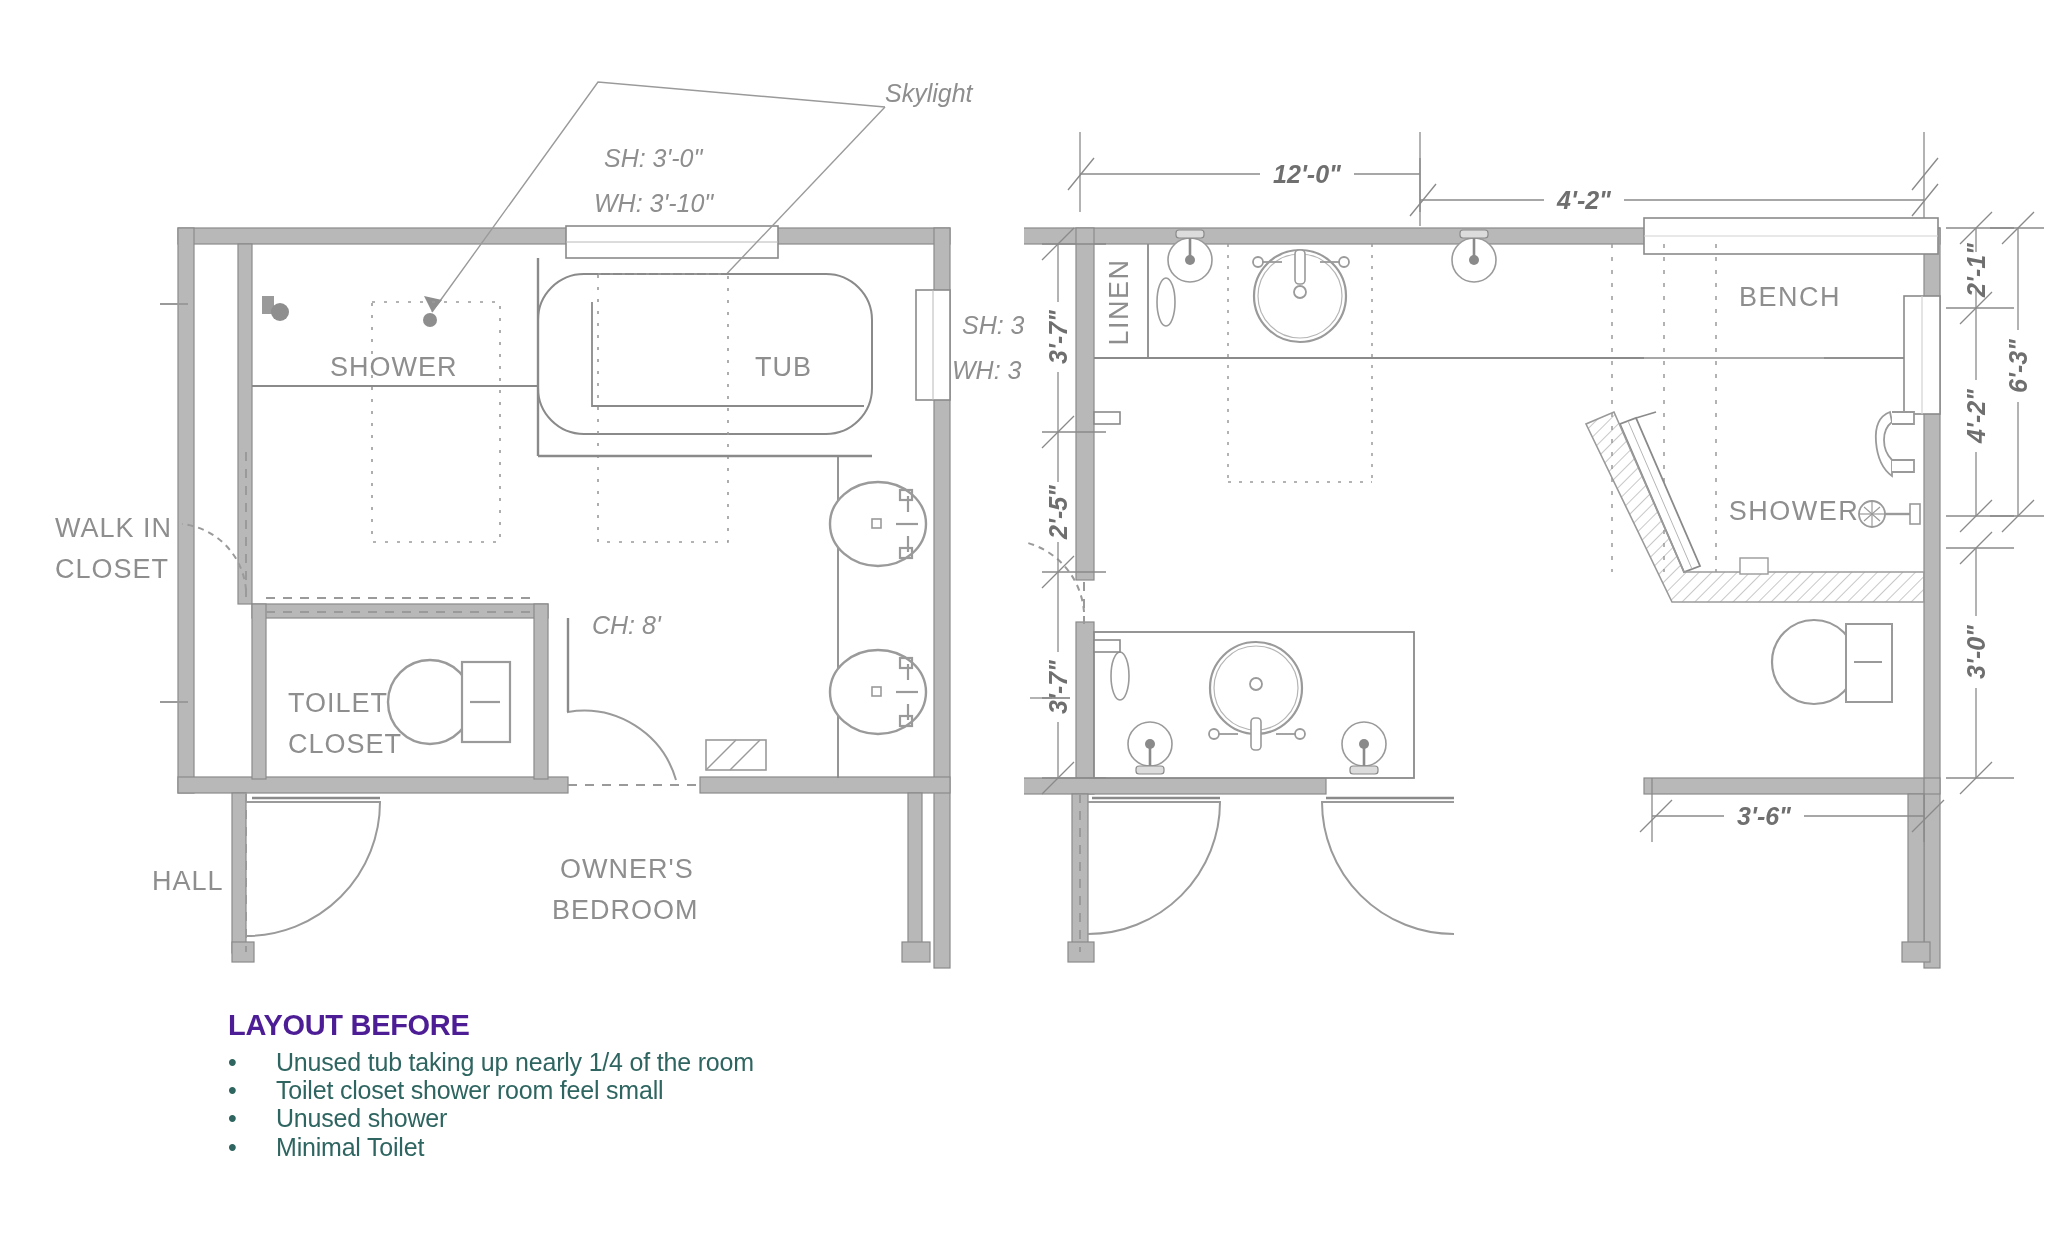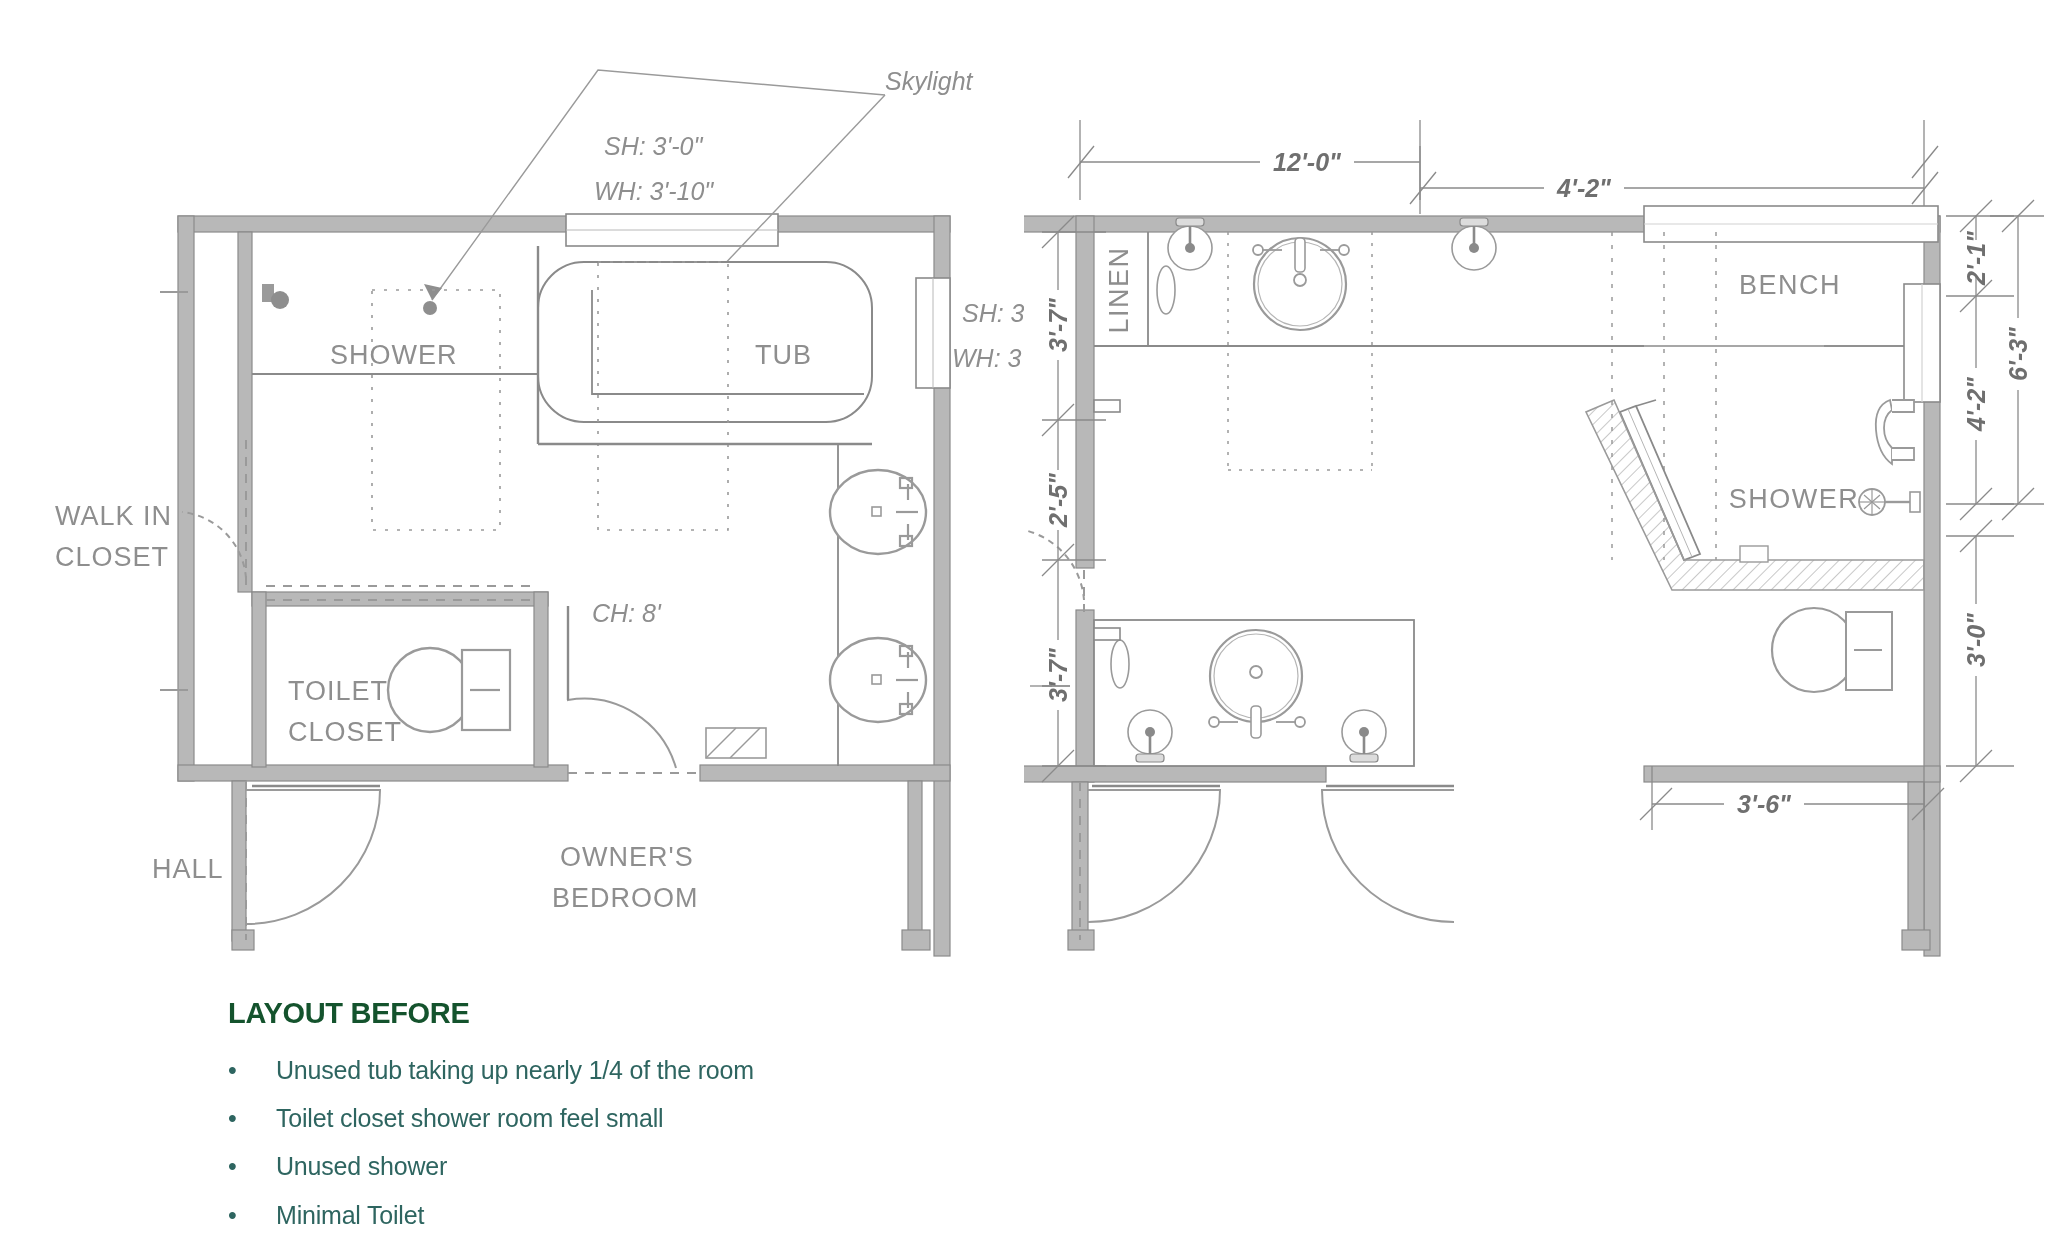--- a/index.html
+++ b/index.html
@@ -5,35 +5,35 @@
   * { box-sizing: border-box; }
   html, body { margin: 0; padding: 0; }
   body {
     width: 2048px; height: 1253px;
     background: #ffffff;
     font-family: "Liberation Sans", sans-serif;
     overflow: hidden;
     position: relative;
   }
   .stage { position: absolute; inset: 0; }
-  .panel { position: absolute; top: 0; height: 1123px; }
+  .panel { position: absolute; top: 12px; height: 1123px; }
   .panel-before { left: 0; width: 1024px; }
   .panel-after { left: 1024px; width: 1024px; }
 
   svg.plan { position: absolute; left: 0; top: 0; }
 
   
   .caption { position: absolute; }
   .caption-before { left: 228px; top: 998px; width: 760px; }
   .cap-title {
     font-family: "Liberation Sans", sans-serif;
     font-weight: bold;
     font-size: 29px;
     letter-spacing: -0.3px;
-    color: #14532d;
+    color: #4c1d95;
     margin: 0 0 6px 0;
     line-height: 1.1;
   }
   .cap-list { list-style: none; margin: 0; padding: 0; }
   .cap-list li {
     display: flex;
     align-items: baseline;
     color: #2e6560;
     font-size: 25px;
     line-height: 1.13;
@@ -41,21 +41,21 @@
     white-space: nowrap;
   }
   .cap-bullet {
     flex: 0 0 auto;
     width: 48px;
     text-align: left;
     font-size: 25px;
     line-height: 1;
     color: #2e6560;
   }
-  .cap-text { flex: 0 0 auto; margin-top: 20px; }
+  .cap-text { flex: 0 0 auto; }
 </style>
 </head>
 <body>
 
 <div class="stage">
 
   <div class="panel panel-before">
     <svg class="plan" width="1024" height="990" viewBox="0 0 1024 990">
       <defs>
         <pattern id="hatch45b" width="10" height="10" patternUnits="userSpaceOnUse" patternTransform="rotate(45)">

